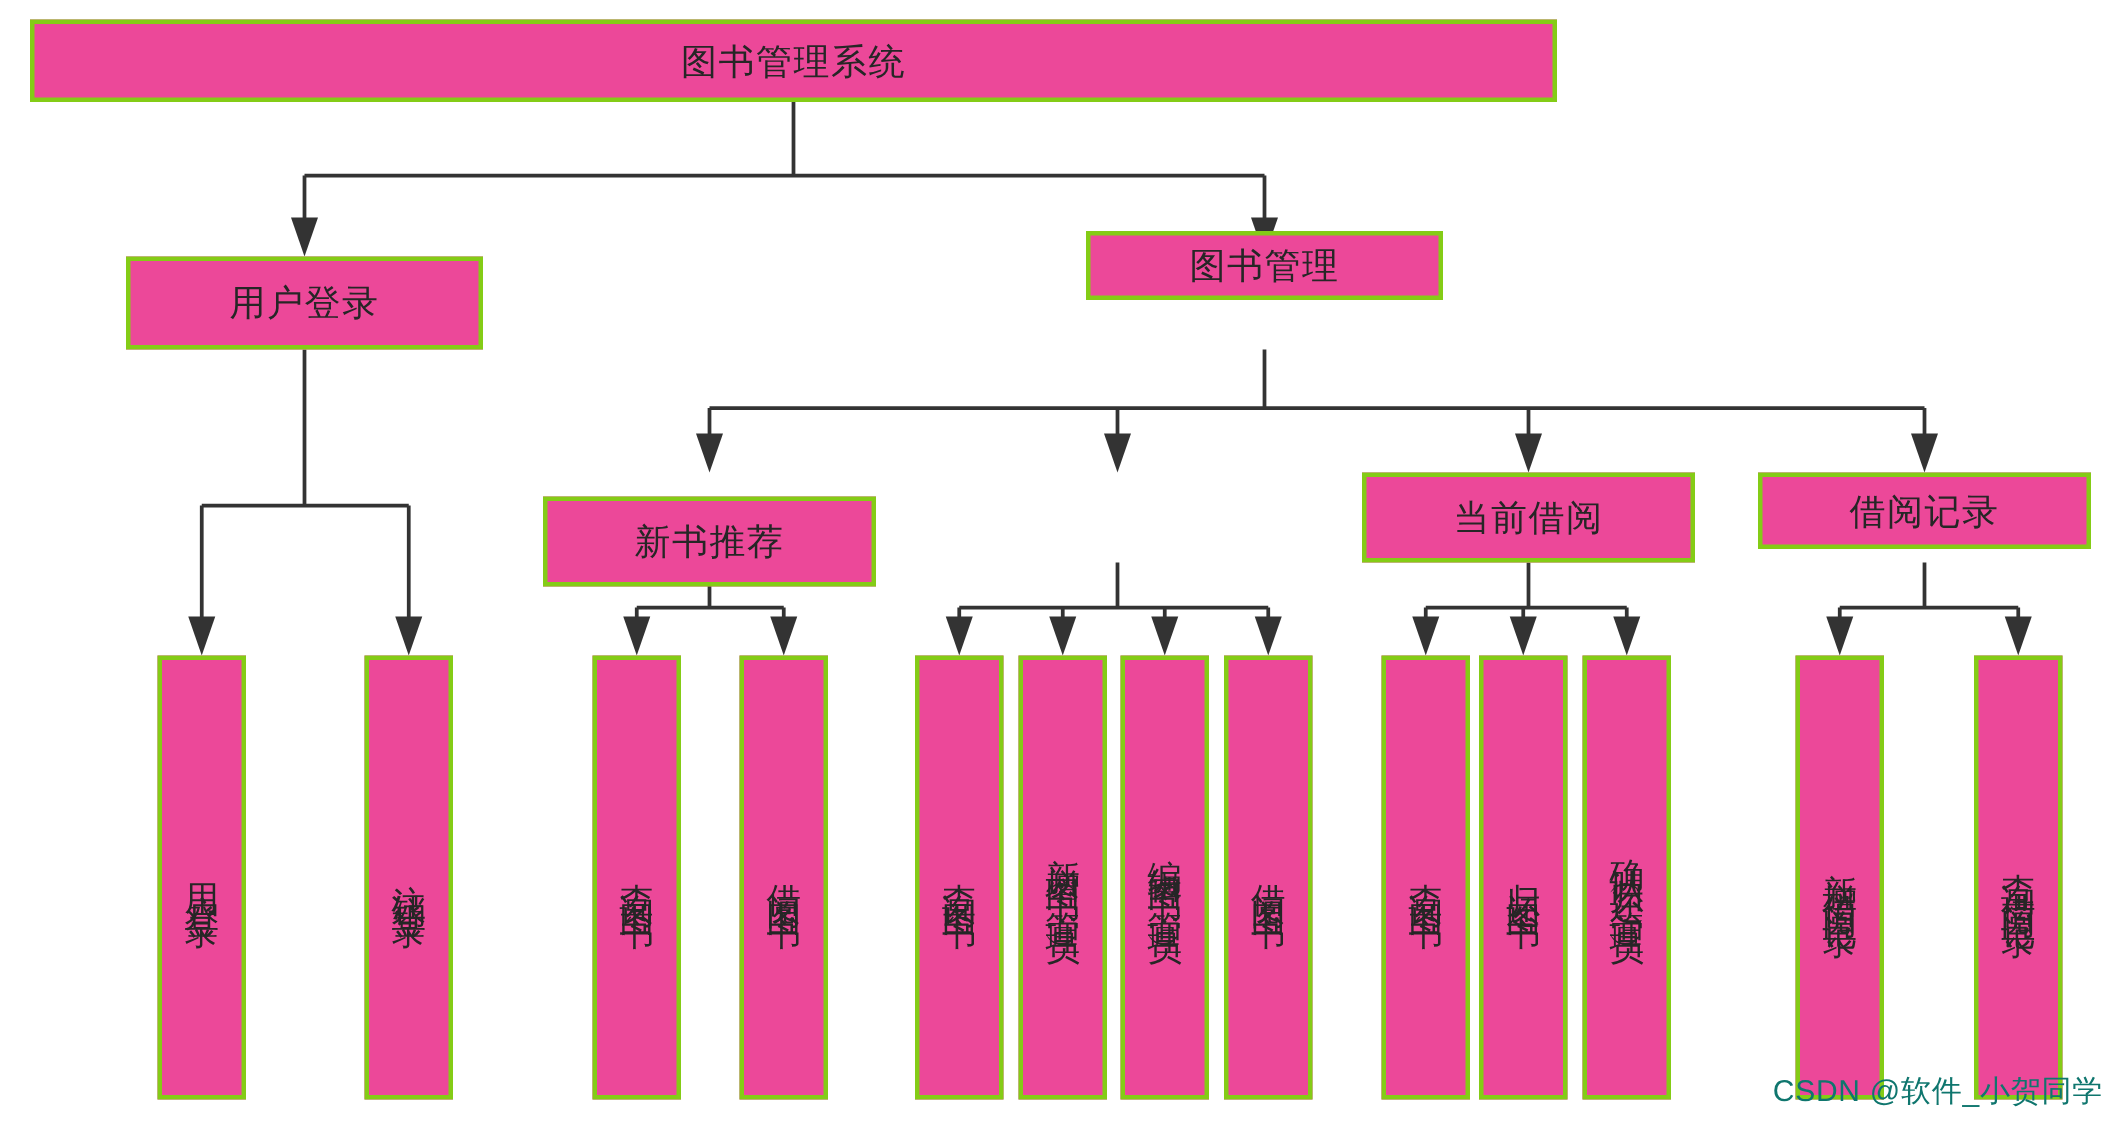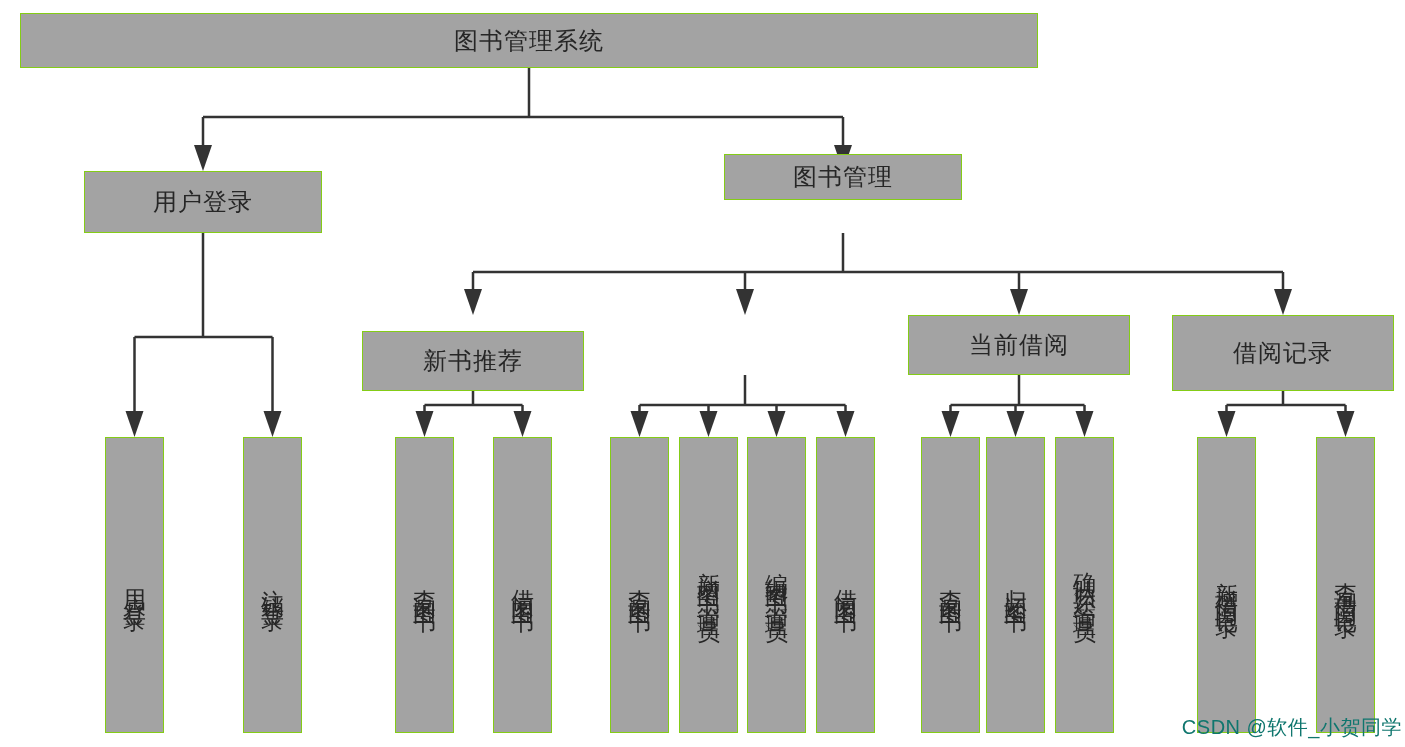--- a/index.html
+++ b/index.html
@@ -4,21 +4,21 @@
 <style>
   html,body{margin:0;padding:0;background:#ffffff;}
   .stage{
     position:relative;width:1405px;height:747px;background:#ffffff;
     font-family:"Liberation Sans",sans-serif;color:#262626;overflow:hidden;
   }
   .wires{position:absolute;left:0;top:0;width:1405px;height:747px;}
   .wires path{stroke:#333333;stroke-width:2.5;fill:none;}
   .wires polygon{fill:#333333;stroke:none;}
   .node{
-    position:absolute;box-sizing:border-box;border:1px solid #84cc16;background:#a3a3a3;
+    position:absolute;box-sizing:border-box;border:3px solid #84cc16;background:#ec4899;
     display:flex;align-items:center;justify-content:center;
     font-size:24px;color:#262626;letter-spacing:1px;white-space:nowrap;
   }
   .leaf{
     writing-mode:vertical-rl;text-orientation:mixed;
     font-size:23px;letter-spacing:7px;line-height:1;white-space:normal;
   }
   .watermark{
     position:absolute;right:3px;top:714px;font-size:20px;color:#0f766e;
     letter-spacing:0.5px;z-index:5;
@@ -79,21 +79,21 @@
     </g>
   </svg>
 
   <div class="node" style="left:20px;top:13px;width:1018px;height:55px;">图书管理系统</div>
 
   <div class="node" style="left:84px;top:171px;width:238px;height:62px;">用户登录</div>
   <div class="node" style="left:724px;top:154px;width:238px;height:46px;">图书管理</div>
 
   <div class="node" style="left:362px;top:315px;width:222px;height:60px;margin-top:16px;">新书推荐</div>
   <div class="node" style="left:908px;top:315px;width:222px;height:60px;">当前借阅</div>
-  <div class="node" style="left:1172px;top:315px;width:222px;height:76px;">借阅记录</div>
+  <div class="node" style="left:1172px;top:315px;width:222px;height:51px;">借阅记录</div>
 
   <div class="node leaf" style="left:105px;top:437px;width:59px;height:296px;">用户登录</div>
   <div class="node leaf" style="left:243px;top:437px;width:59px;height:296px;">注销登录</div>
   <div class="node leaf" style="left:395px;top:437px;width:59px;height:296px;">查询图书</div>
   <div class="node leaf" style="left:493px;top:437px;width:59px;height:296px;">借阅图书</div>
   <div class="node leaf" style="left:610px;top:437px;width:59px;height:296px;">查询图书</div>
   <div class="node leaf" style="left:679px;top:437px;width:59px;height:296px;">新增图书（管理员）</div>
   <div class="node leaf" style="left:747px;top:437px;width:59px;height:296px;">编辑图书（管理员）</div>
   <div class="node leaf" style="left:816px;top:437px;width:59px;height:296px;">借阅图书</div>
   <div class="node leaf" style="left:921px;top:437px;width:59px;height:296px;">查询图书</div>

